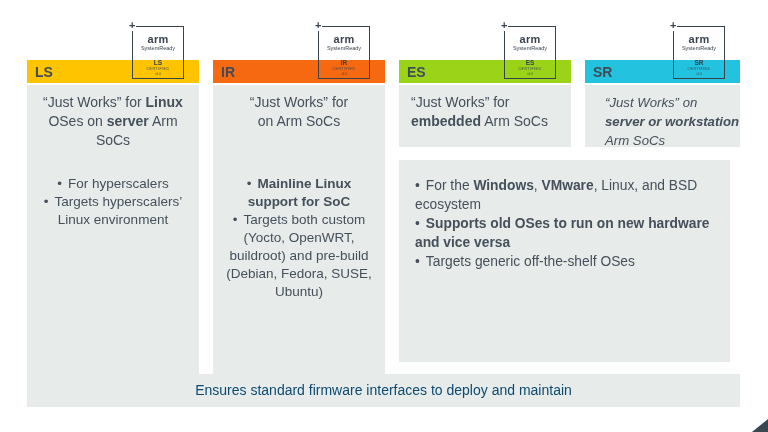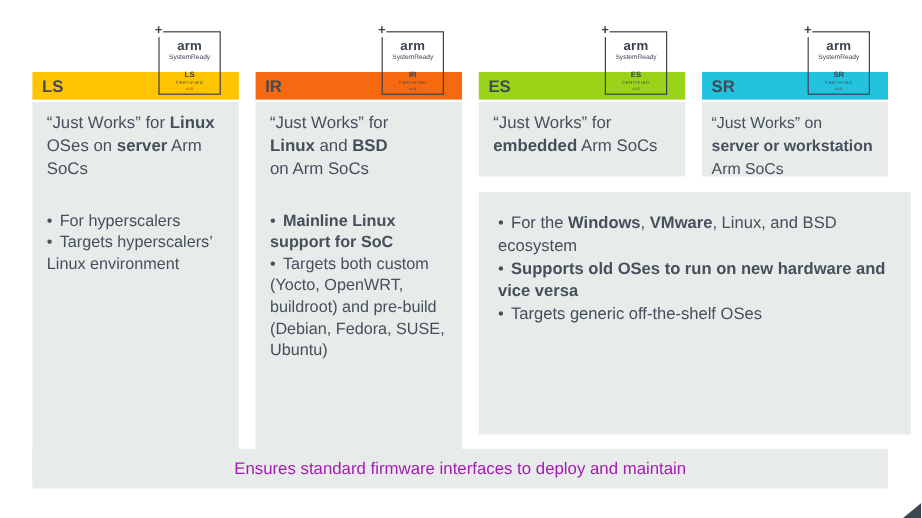--- a/index.html
+++ b/index.html
@@ -24,42 +24,42 @@
     position:absolute;left:-5px;top:-7px;background:#fff;color:#39434E;
     font-size:11px;line-height:11px;padding:0 1px;font-weight:700;
   }
   .badge .brand{font-size:11px;font-weight:700;line-height:11px;margin-top:7px;color:#39434E;letter-spacing:.2px;}
   .badge .product{font-size:5.5px;line-height:7px;color:#39434E;}
   .badge .code{font-size:6.5px;font-weight:700;line-height:8px;margin-top:7px;color:#39434E;}
   .badge .certified{font-size:3.5px;line-height:5px;letter-spacing:.5px;color:#39434E;}
   .badge .version{font-size:3px;line-height:4px;color:#39434E;}
 
   .box{position:absolute;left:0;top:85px;width:100%;background:#E7EBEA;box-sizing:border-box;padding:8px 12px;}
-  .box.tall{height:319px;}
+  .box.tall{height:319px;text-align:center;}
   .box.short{height:62px;}
-  .col:nth-of-type(4) .box{padding:8px 8px;}
+  .col:nth-of-type(4) .box{padding:8px 20px;font-style:italic;}
 
   .desc{font-size:14px;line-height:19px;}
   .col:nth-of-type(4) .desc{font-size:13.2px;}
   .desc .line{white-space:nowrap;}
   .b{font-weight:700;}
   .desc.spaced{min-height:82px;}
 
   .bullets{font-size:13.5px;line-height:18px;}
   .bullet .dot{display:inline-block;margin-right:6px;}
 
   .widebox{
-    position:absolute;left:399px;top:160px;width:360px;height:202px;
+    position:absolute;left:399px;top:160px;width:331px;height:202px;
     background:#E7EBEA;box-sizing:border-box;padding:16px 16px;
   }
   .widebox .bullets{font-size:13.8px;line-height:19px;}
 
   .footer{
     position:absolute;left:27px;top:374px;width:713px;height:33px;background:#E7EBEA;
-    text-align:center;font-size:14px;line-height:33px;color:#a21caf;
+    text-align:center;font-size:14px;line-height:33px;color:#0c4a6e;
   }
   .corner{
     position:absolute;right:0;bottom:0;width:16px;height:13px;background:#3A4650;
     clip-path:polygon(100% 0,100% 100%,0 100%);
   }
 </style>
 </head>
 <body>
 
 <div class="canvas">
@@ -95,21 +95,20 @@
       <div class="product">SystemReady</div>
       <div class="code">IR</div>
       <div class="certified">CERTIFIED</div>
       <div class="version">v1.0</div>
     </div>
     <div class="bar" style="background: rgb(247, 105, 16);"></div>
     <div class="bar-label">IR</div>
     <div class="box tall">
       <div class="desc spaced">
             <div class="line"><span>“Just Works” for</span></div>
-            <div class="line"><span class="b">Linux</span><span> and </span><span class="b">BSD</span></div>
             <div class="line"><span>on Arm SoCs</span></div>
           </div>
       <div class="bullets">
             <div class="bullet"><span class="dot">•</span><span class="b">Mainline Linux support for SoC</span></div>
             <div class="bullet"><span class="dot">•</span><span>Targets both custom (Yocto, OpenWRT, buildroot) and pre-build (Debian, Fedora, SUSE, Ubuntu)</span></div>
           </div>
     </div>
   </div>
 
   <div class="col">

